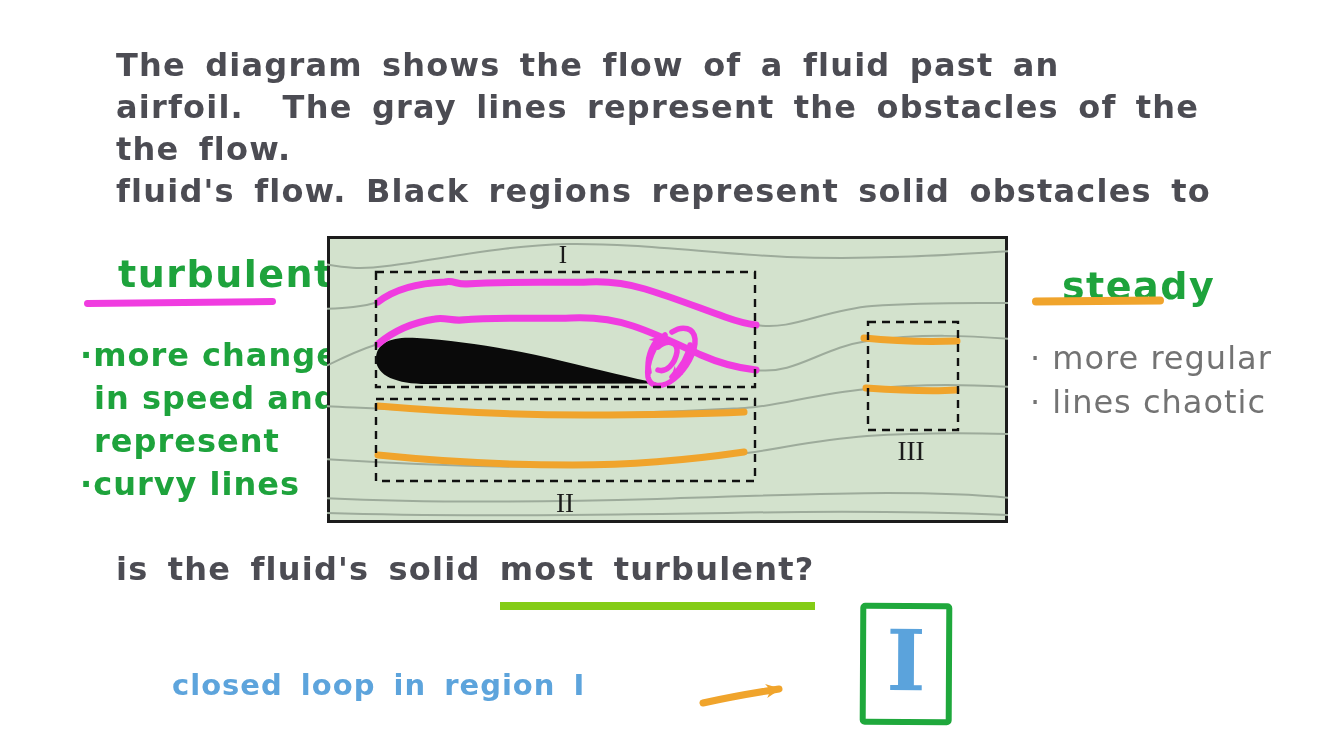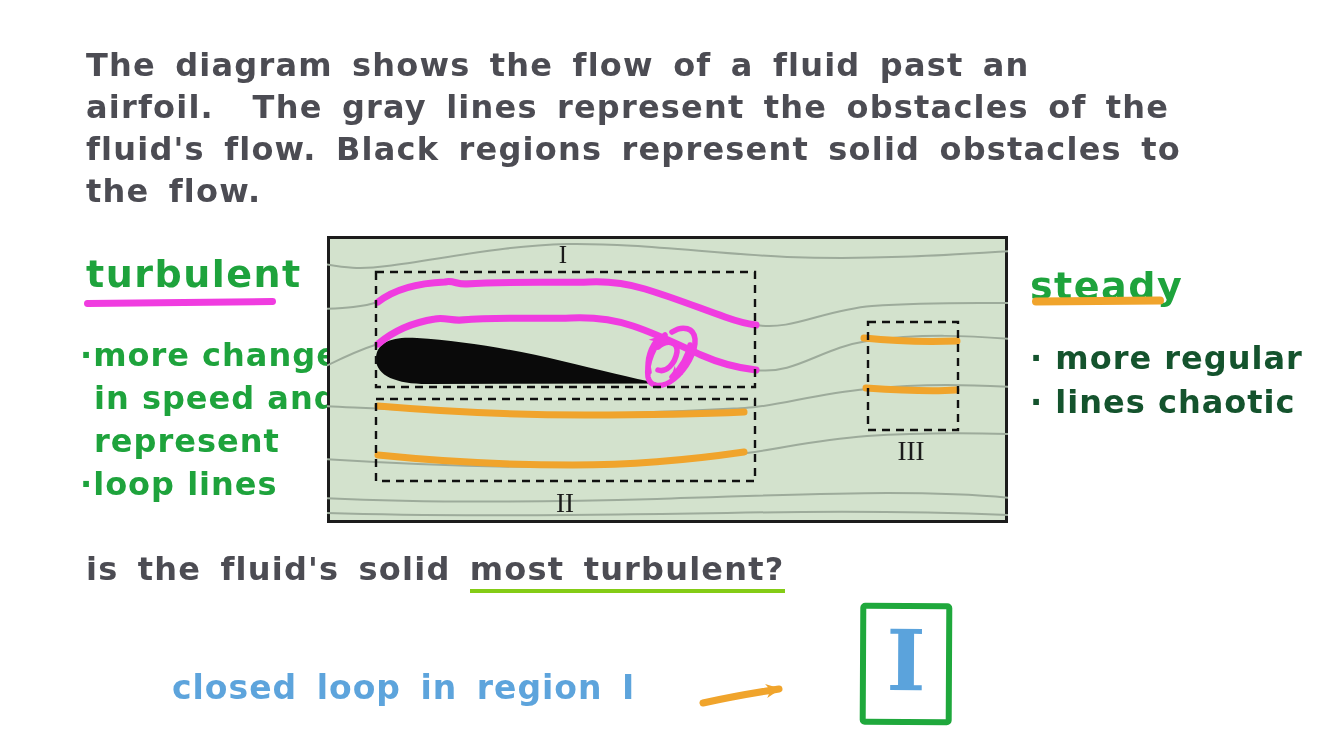--- a/index.html
+++ b/index.html
@@ -4,68 +4,69 @@
 <style>
   html,body{margin:0;padding:0;}
   body{
     width:1344px;height:756px;position:relative;background:#ffffff;
     font-family:"DejaVu Sans", sans-serif;overflow:hidden;
   }
   .abs{position:absolute;}
   .hand{
     color:#4c4c53;font-weight:bold;letter-spacing:1.2px;word-spacing:7px;
     white-space:pre-wrap;
+    margin-left:30px;
   }
   
   .intro{left:86px;top:44px;width:1240px;font-size:32px;line-height:42px;}
   
-  .panel-title{font-size:38px;font-weight:bold;color:#1ea33c;letter-spacing:1.5px;}
+  .panel-title{font-size:38px;font-weight:bold;color:#1ea33c;letter-spacing:1.5px;margin-left:32px;}
   .turb-title{left:86px;top:252px;}
   .turb-underline{left:84px;top:299px;width:192px;height:7px;background:#f03ce0;border-radius:4px;transform:rotate(-0.6deg);}
   .left-bullets{left:80px;top:334px;width:260px;font-size:32px;line-height:43px;color:#1ea33c;font-weight:bold;letter-spacing:1px;}
   .left-bullets .cont{padding-left:14px;}
   
   .steady-title{left:1030px;top:264px;}
   .steady-underline{left:1032px;top:297px;width:132px;height:8px;background:#f0a42c;border-radius:4px;transform:rotate(-0.4deg);}
-  .right-bullets{left:1030px;top:336px;width:300px;font-size:32px;line-height:44px;color:#14532d;font-weight:bold;letter-spacing:1px;}
+  .right-bullets{left:1030px;top:336px;width:300px;font-size:32px;line-height:44px;color:#737373;font-weight:normal;letter-spacing:1px;}
   
   .diagram{left:327px;top:236px;width:681px;height:287px;}
   
   .question{left:86px;top:546px;width:1240px;font-size:32px;line-height:46px;}
-  .q-underlined{border-bottom:4px solid #84cc16;padding-bottom:1px;}
+  .q-underlined{border-bottom:8px solid #84cc16;padding-bottom:14px;}
   
-  .answer-note{left:172px;top:668px;font-size:33px;font-weight:bold;color:#5fa;color:#5da4dc;letter-spacing:1px;word-spacing:7px;}
+  .answer-note{left:172px;top:668px;font-size:29px;font-weight:bold;color:#5fa;color:#5da4dc;letter-spacing:1px;word-spacing:7px;}
   .answer-arrow{left:695px;top:672px;width:112px;height:42px;}
   .answer-box{
     left:860px;top:603px;width:92px;height:122px;border:6px solid #1fa83c;border-radius:5px;
     display:flex;align-items:center;justify-content:center;transform:rotate(0.3deg);box-sizing:border-box;
   }
   .answer-box span{
     font-family:"DejaVu Serif","Liberation Serif",serif;font-weight:bold;
     font-size:84px;color:#5ba3dc;line-height:1;transform:translateY(-3px);
   }
   .seriflabel{font-family:"Liberation Serif","DejaVu Serif",serif;fill:#1b1b1b;}
 </style>
 </head>
 <body>
 
 <div class="abs intro">
   <div class="hand">The diagram shows the flow of a fluid past an</div>
   <div class="hand">airfoil.  The gray lines represent the obstacles of the</div>
+  <div class="hand">the flow.</div>
   <div class="hand">fluid's flow. Black regions represent solid obstacles to</div>
-  <div class="hand">the flow.</div>
 </div>
 
 <div class="abs panel-title turb-title">turbulent</div>
 <div class="abs turb-underline"></div>
 <div class="abs left-bullets">
   <div>·more change</div>
   <div class="cont">in speed and</div>
   <div class="cont">represent</div>
-  <div>·loop lines</div>
+  <div>·curvy lines</div>
 </div>
 
 <div class="abs panel-title steady-title">steady</div>
 <div class="abs steady-underline"></div>
 <div class="abs right-bullets">
   <div>· more regular</div>
   <div>· lines chaotic</div>
 </div>
 
 <svg class="abs diagram" viewBox="0 0 681 287" width="681" height="287">

